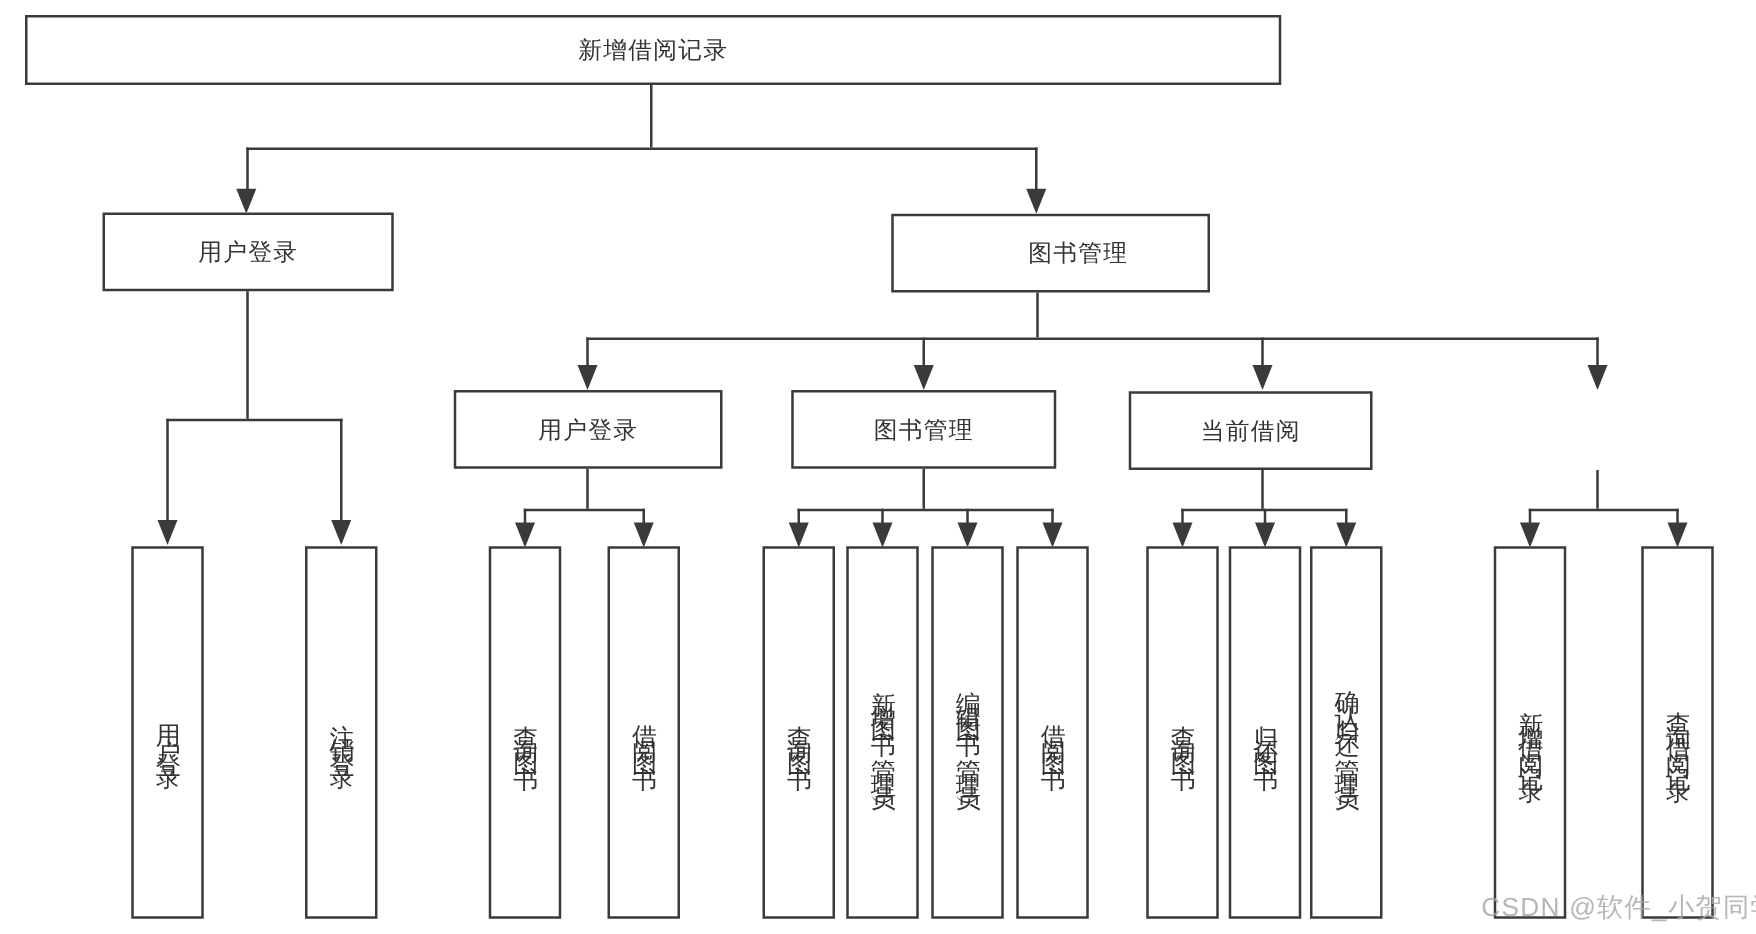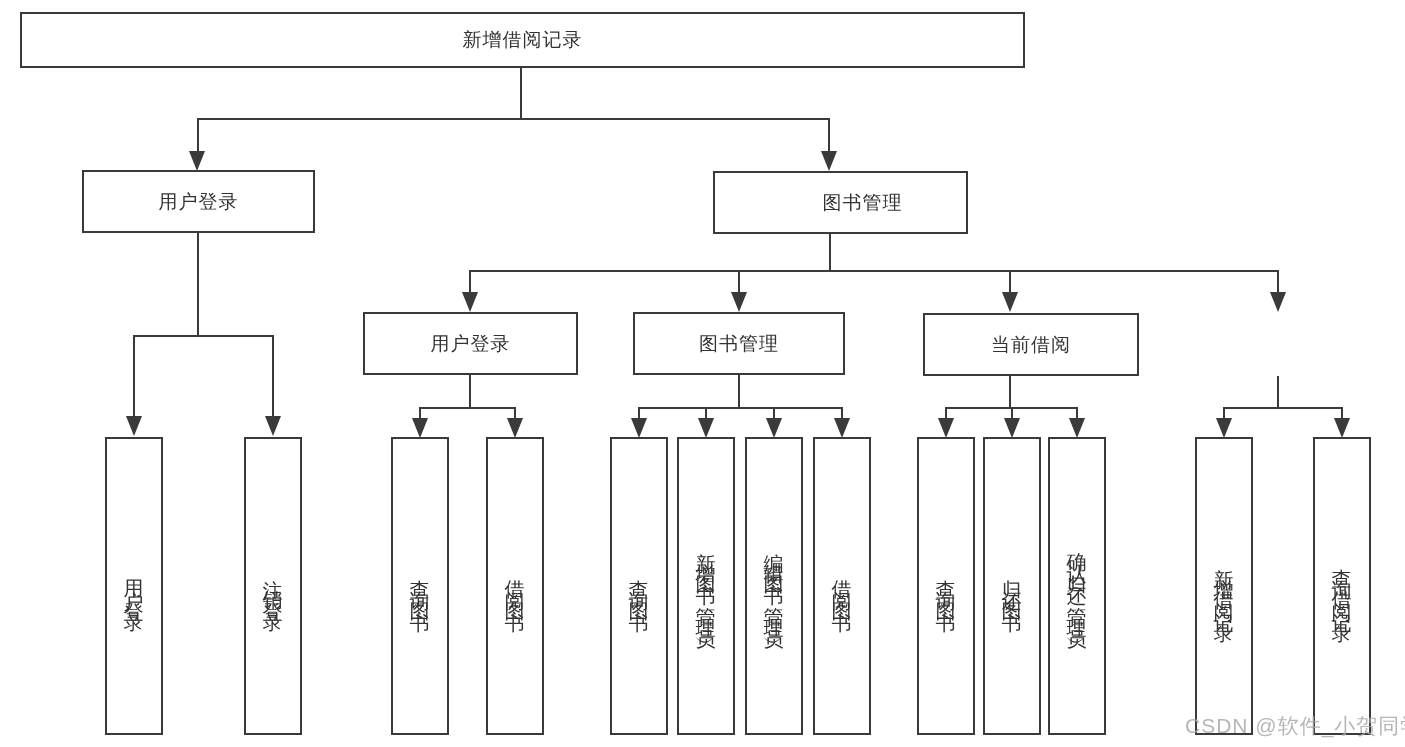--- a/index.html
+++ b/index.html
@@ -96,21 +96,21 @@
   <div class="line" style="left:738px; top:270px; width:2px; height:24px;"></div>
   <div class="line" style="left:1009px; top:270px; width:2px; height:24px;"></div>
   <div class="line" style="left:1277px; top:270px; width:2px; height:24px;"></div>
   <div class="arrow" style="left:462px; top:292px;"></div>
   <div class="arrow" style="left:731px; top:292px;"></div>
   <div class="arrow" style="left:1002px; top:292px;"></div>
   <div class="arrow" style="left:1270px; top:292px;"></div>
 
   <div class="box h" style="left:363px; top:312px; width:215px; height:63px;">用户登录</div>
   <div class="box h" style="left:633px; top:312px; width:212px; height:63px;">图书管理</div>
-  <div class="box h" style="left:923px; top:313px; width:216px; height:63px;">当前借阅</div>
+  <div class="box h" style="left:903px; top:313px; width:195px; height:63px;">当前借阅</div>
 
   <div class="line" style="left:469px; top:375px; width:2px; height:32px;"></div>
   <div class="line" style="left:419px; top:407px; width:97px; height:2px;"></div>
   <div class="line" style="left:419px; top:407px; width:2px; height:13px;"></div>
   <div class="line" style="left:514px; top:407px; width:2px; height:13px;"></div>
   <div class="arrow" style="left:412px; top:418px;"></div>
   <div class="arrow" style="left:507px; top:418px;"></div>
 
   <div class="line" style="left:738px; top:375px; width:2px; height:32px;"></div>
   <div class="line" style="left:638px; top:407px; width:205px; height:2px;"></div>

